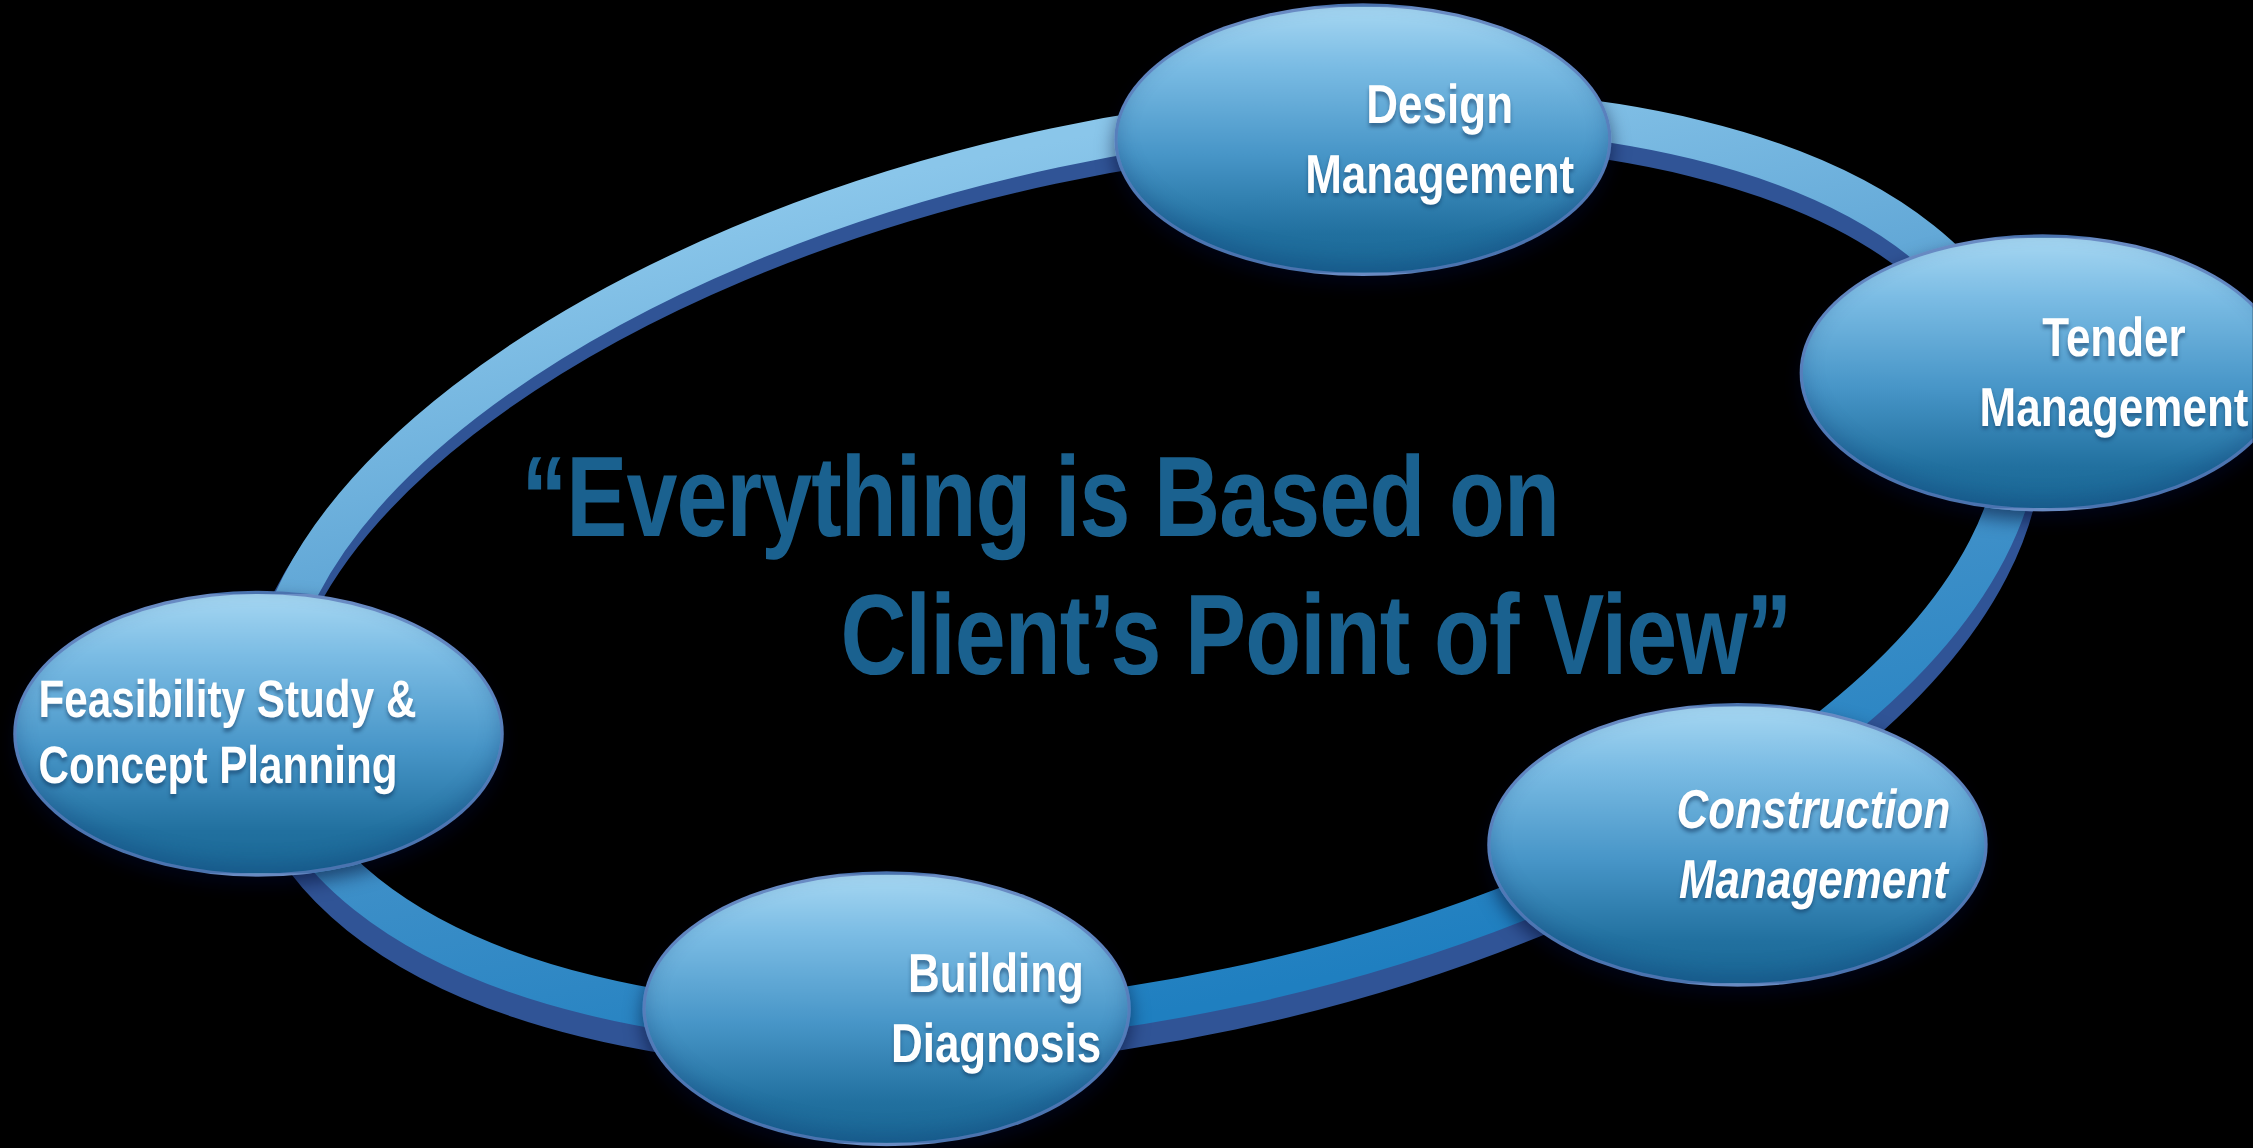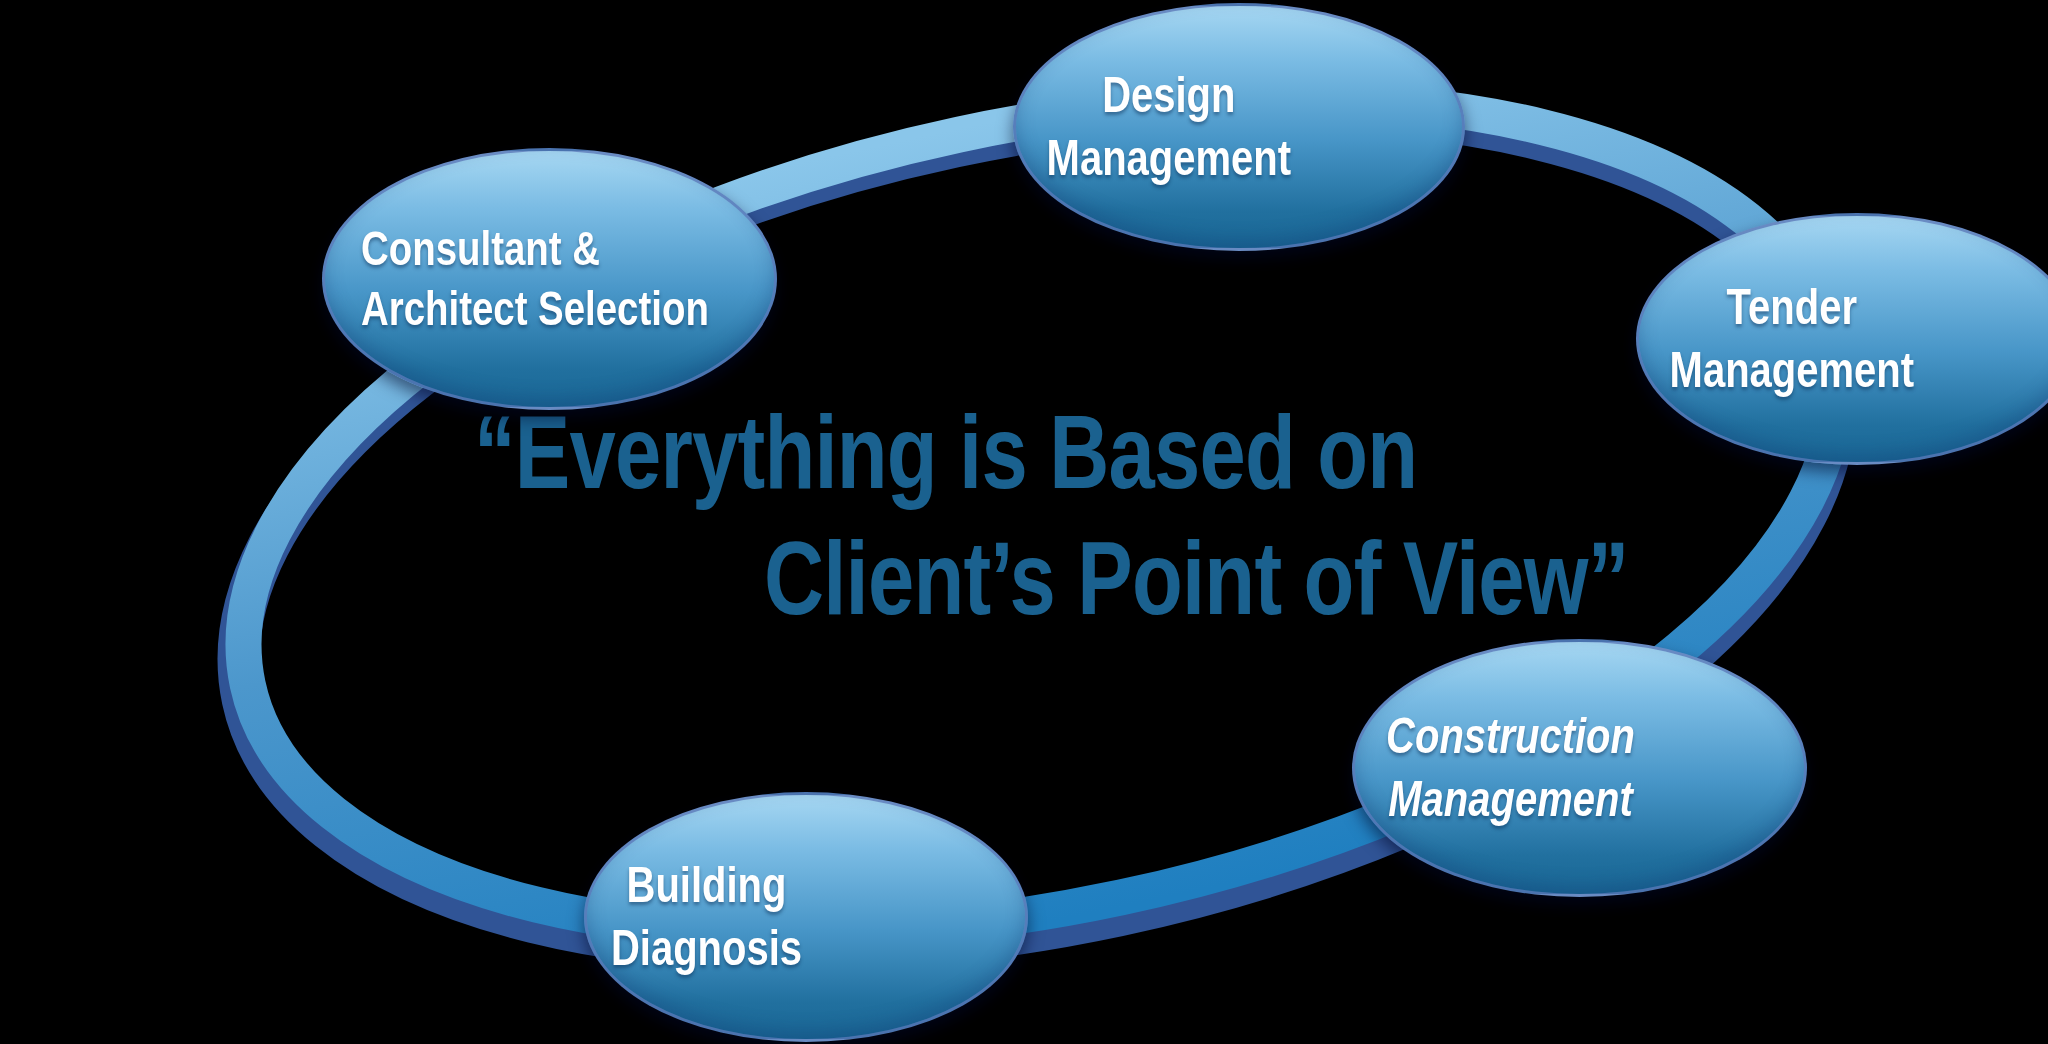--- a/index.html
+++ b/index.html
@@ -21,21 +21,21 @@
     position: absolute;
     left: 0;
     top: 0;
   }
   .bubble {
     position: absolute;
     border-radius: 50%;
     display: flex;
     flex-direction: column;
     justify-content: center;
-    align-items: flex-start;
+    align-items: flex-end;
     background: linear-gradient(180deg, #A6D7F2 0%, #7BBCE4 22%, #4896C8 55%, #21709F 85%, #1A6896 100%);
     border: 3px solid rgba(88, 118, 182, 0.78);
     box-shadow: 0 8px 16px rgba(0, 8, 40, 0.55), inset 0 -8px 18px rgba(18, 52, 110, 0.30);
     box-sizing: border-box;
   }
   .bubble .txt {
     color: #FFFFFF;
     font-weight: bold;
     font-size: 50px;
     line-height: 1.26;
@@ -116,21 +116,21 @@
     </div>
   </div>
 
   <div class="bubble b-building">
     <div class="txt">
       <span>Building</span><br>
       <span>Diagnosis</span>
     </div>
   </div>
 
-
-  <div class="bubble b-consultant align-left">
+  <div class="bubble b-feasibility align-left">
     <div class="txt">
-      <span>Consultant &amp;</span><br>
-      <span>Architect Selection</span>
+      <span>Feasibility Study &amp;</span><br>
+      <span>Concept Planning</span>
     </div>
   </div>
+
 
 </div>
 
 </body></html>

